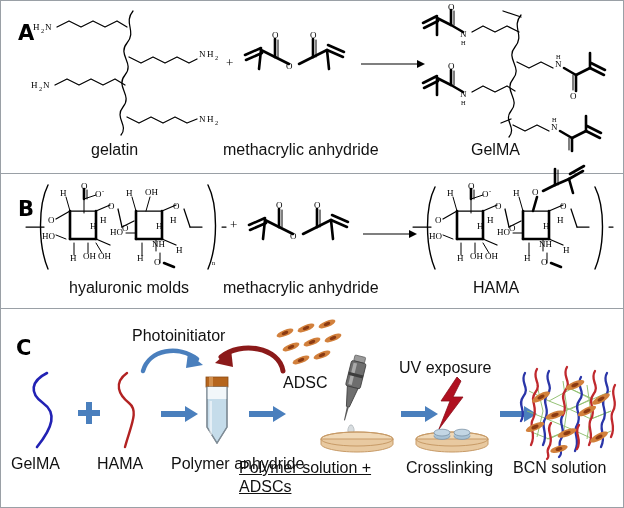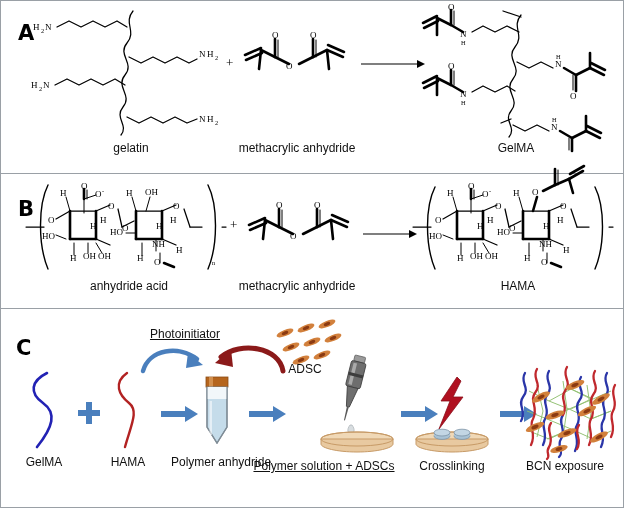--- a/index.html
+++ b/index.html
@@ -14,21 +14,21 @@
   #panelC{top:308px;height:199px;}
   .divider{position:absolute;left:0;width:624px;height:0;border-top:1px solid #9aa0a6;}
   #divAB{top:172px;}
   #divBC{top:307px;}
   .panel-letter{
     position:absolute;font-family:"DejaVu Sans",sans-serif;font-weight:bold;
     font-size:21px;color:#000;line-height:1;
   }
   .cap{
     position:absolute;font-family:"Liberation Sans",sans-serif;
-    font-size:12px;color:#111;text-align:center;line-height:1.18;
+    font-size:16px;color:#111;line-height:1.18;
     white-space:nowrap;
   }
   .cap.wrap{white-space:normal;}
   svg{display:block;overflow:visible;}
   .chem{position:absolute;}
   .lbl{font-family:"Liberation Serif",serif;font-size:9px;fill:#000;}
   .lbl-sm{font-family:"Liberation Serif",serif;font-size:6.3px;fill:#000;}
   .bond{stroke:#000;fill:none;stroke-width:1.25;stroke-linecap:round;stroke-linejoin:round;}
   .bond-th{stroke:#000;fill:none;stroke-width:2.6;stroke-linecap:round;}
   .bond-w{stroke:#000;fill:none;stroke-width:1.0;stroke-linecap:round;}
@@ -237,21 +237,21 @@
         <path class="bond-w" d="M130,56 L130,68"></path>
         <text class="lbl" x="126" y="64">NH</text>
         <path class="bond-w" d="M134,70 L134,80"></path>
         <text class="lbl" x="128" y="82">O</text>
         <path class="bond-th" d="M138,80 L148,84"></path>
         <text class="lbl" x="130" y="46">H</text>
         <text class="lbl" x="144" y="40">H</text>
         <text class="lbl" x="150" y="70">H</text>
       </svg>
     </div>
-    <div class="cap" style="left:68px;top:104px;width:120px;">anhydride acid</div>
+    <div class="cap" style="left:68px;top:104px;width:120px;">hyaluronic molds</div>
 
     <div class="chem" style="left:228px;top:40px;">
       <svg width="14" height="18" viewBox="0 0 14 18">
           <text class="plus-chem" x="1" y="14">+</text>
         </svg>
     </div>
 
     <div class="chem" style="left:244px;top:26px;">
       <svg width="108" height="58" viewBox="0 0 108 58">
         <path class="bond-th" d="M4,24 L20,17"></path>
@@ -357,35 +357,35 @@
       </svg>
     </div>
     <div class="cap" style="left:472px;top:104px;width:90px;">HAMA</div>
   </div>
 
   <div class="divider" id="divBC"></div>
 
   <div class="panel" id="panelC">
     <div class="panel-letter" style="left:15px;top:29px;">C</div>
 
-    <div class="cap" style="left:124px;top:18px;width:120px;text-decoration:underline;">Photoinitiator</div>
+    <div class="cap" style="left:131px;top:18px;width:120px;">Photoinitiator</div>
     <div class="chem" style="left:140px;top:34px;">
       <svg width="72" height="32" viewBox="0 0 72 32">
         <path d="M2,28 C8,6 38,2 56,16" fill="none" stroke="#4a7fbd" stroke-width="4.5" stroke-linecap="round"></path>
         <path d="M47,10 L62,22 L45,25 Z" fill="#4a7fbd"></path>
       </svg>
     </div>
 
     <div class="chem" style="left:200px;top:32px;">
       <svg width="86" height="34" viewBox="0 0 86 34">
         <path d="M82,30 C78,6 40,0 20,16" fill="none" stroke="#8b1a1a" stroke-width="5" stroke-linecap="round"></path>
         <path d="M30,8 L14,22 L32,26 Z" fill="#8b1a1a"></path>
       </svg>
     </div>
-    <div class="cap" style="left:282px;top:53px;width:44px;">ADSC</div>
+    <div class="cap" style="left:282px;top:65px;width:44px;">ADSC</div>
 
     <div class="chem" style="left:278px;top:14px;">
       <svg width="64" height="42" viewBox="0 0 64 42">
         <g>
           <g transform="translate(6,10) rotate(-22)">
             <ellipse rx="9" ry="3.1" fill="#d2803c"></ellipse>
               <ellipse rx="3.4" ry="1.7" fill="#8b3a12"></ellipse>
           </g>
           <g transform="translate(27,5) rotate(-22)">
             <ellipse rx="9" ry="3.1" fill="#d2803c"></ellipse>
@@ -486,20 +486,21 @@
       </svg>
     </div>
     <div class="cap wrap" style="left:238px;top:150px;width:170px;text-decoration:underline;">Polymer solution + ADSCs</div>
 
     <div class="chem" style="left:400px;top:96px;">
       <svg width="38" height="18" viewBox="0 0 38 18">
         <path d="M0,6 L24,6 L24,1 L37,9 L24,17 L24,12 L0,12 Z" fill="#4a7fbd"></path>
       </svg>
     </div>
 
+    <div class="cap" style="left:398px;top:50px;width:110px;">UV exposure</div>
     <div class="chem" style="left:434px;top:68px;">
       <svg width="34" height="54" viewBox="0 0 34 54">
         <path d="M22,0 L6,24 L15,24 L4,52 L28,20 L18,20 L26,4 Z" fill="#b01020" stroke="#8a0c18" stroke-width="0.8" stroke-linejoin="round"></path>
       </svg>
     </div>
 
     <div class="chem" style="left:412px;top:118px;">
       <svg width="78" height="30" viewBox="0 0 78 30">
         <ellipse cx="39" cy="12" rx="36" ry="7" fill="#f0d8b6" stroke="#c79a66" stroke-width="1"></ellipse>
         <path d="M3,12 L3,17 C3,21 19,25 39,25 C59,25 75,21 75,17 L75,12 Z" fill="#e8c9a0" stroke="#c79a66" stroke-width="1"></path>
@@ -589,16 +590,16 @@
               <ellipse rx="10" ry="3.4" fill="#d2803c"></ellipse>
               <ellipse rx="3.8" ry="1.8" fill="#8b3a12"></ellipse>
             </g>
           <g transform="translate(40,82) rotate(-16)">
               <ellipse rx="9" ry="3.2" fill="#d2803c"></ellipse>
               <ellipse rx="3.5" ry="1.7" fill="#8b3a12"></ellipse>
             </g>
         </g>
       </svg>
     </div>
-    <div class="cap" style="left:512px;top:150px;width:104px;">BCN exposure</div>
+    <div class="cap" style="left:512px;top:150px;width:104px;">BCN solution</div>
   </div>
 
 </div>
 
 </body></html>

